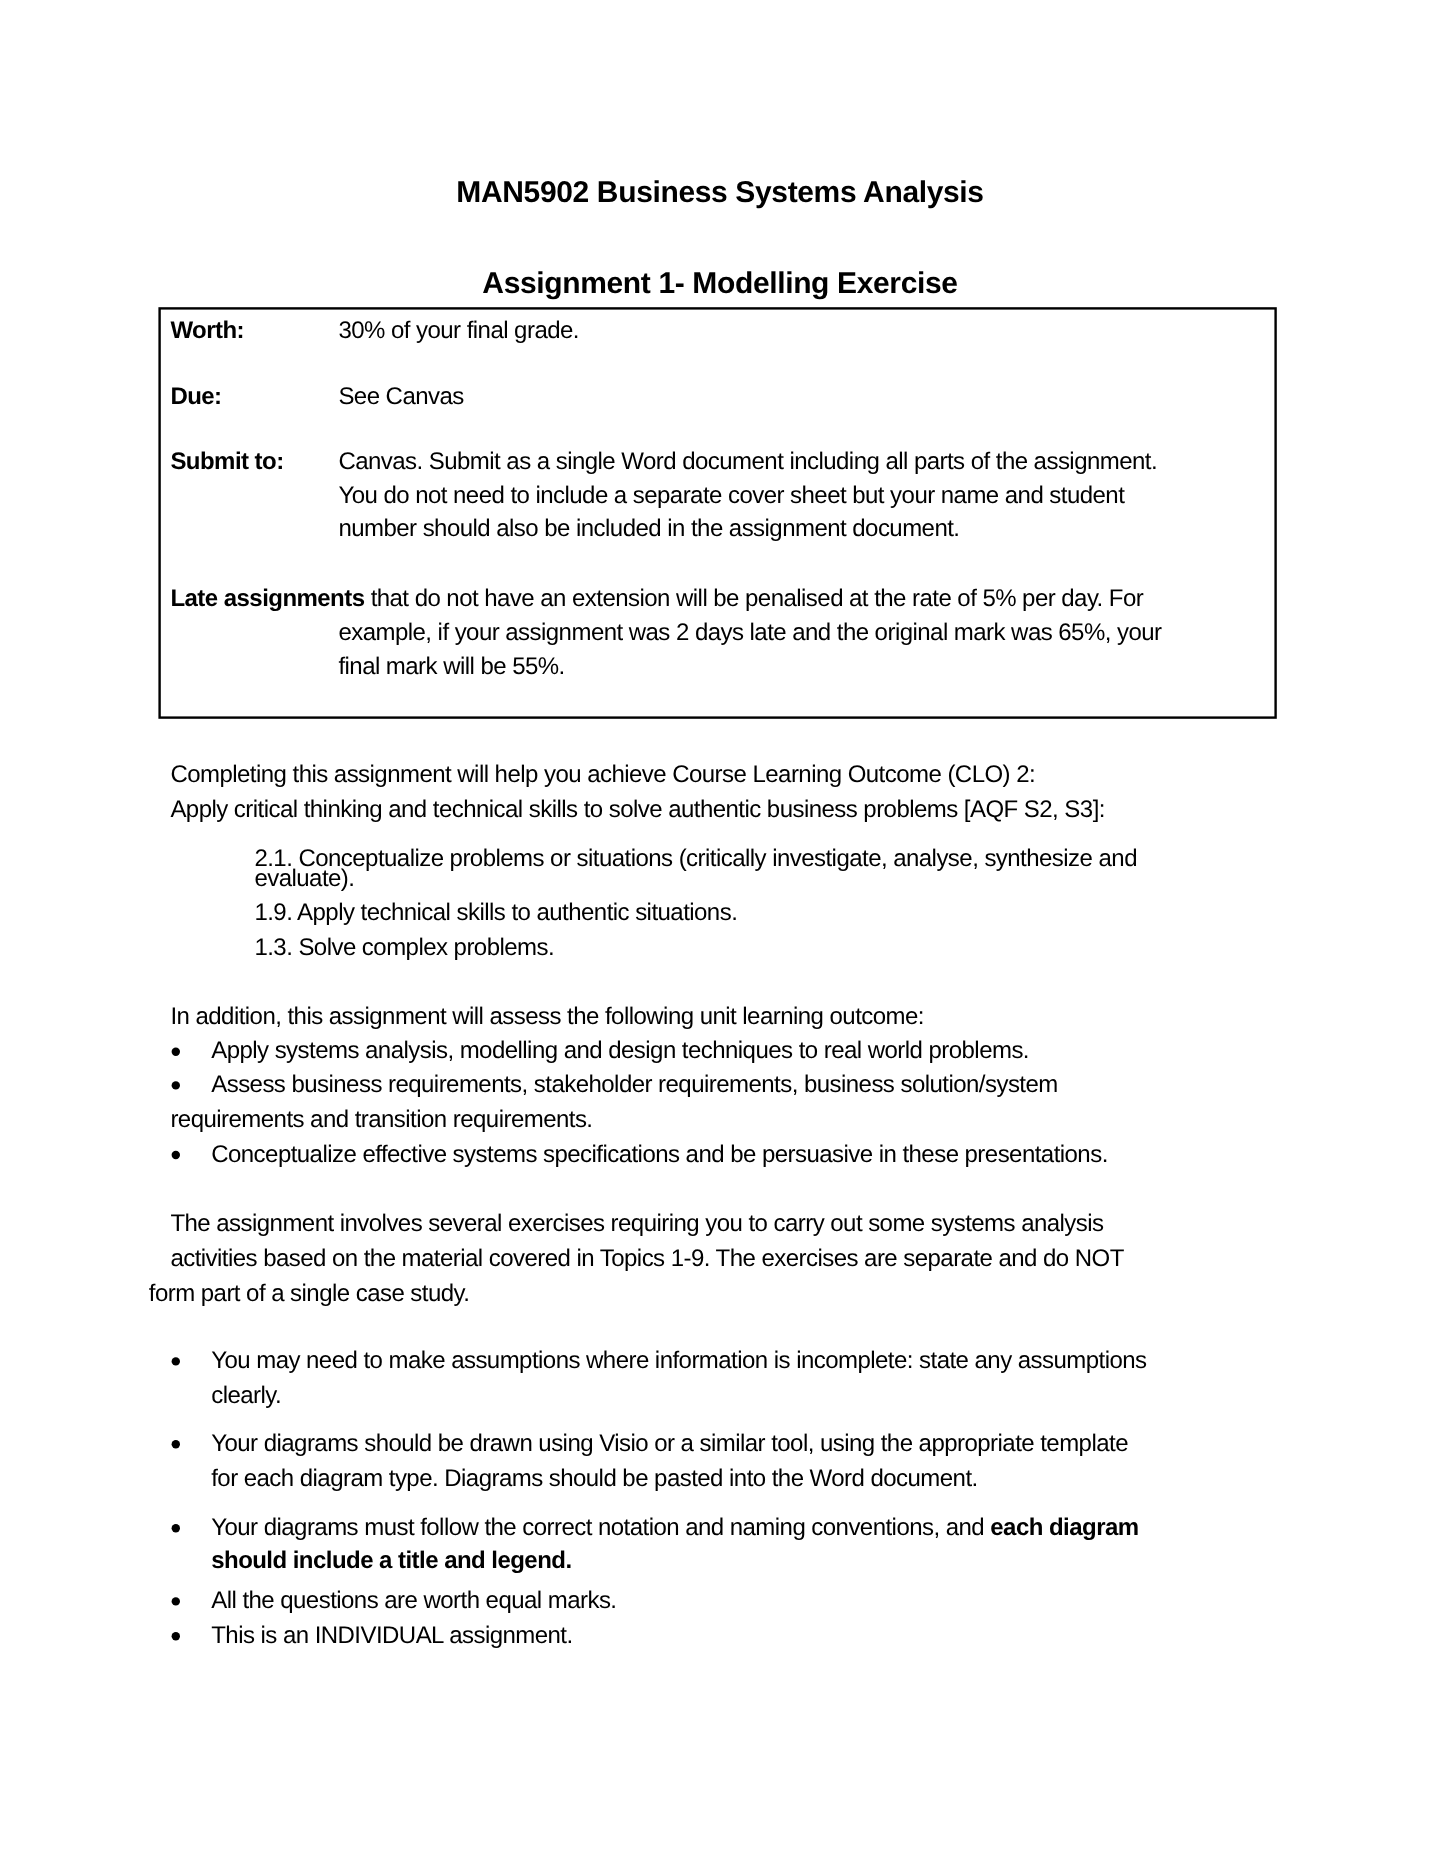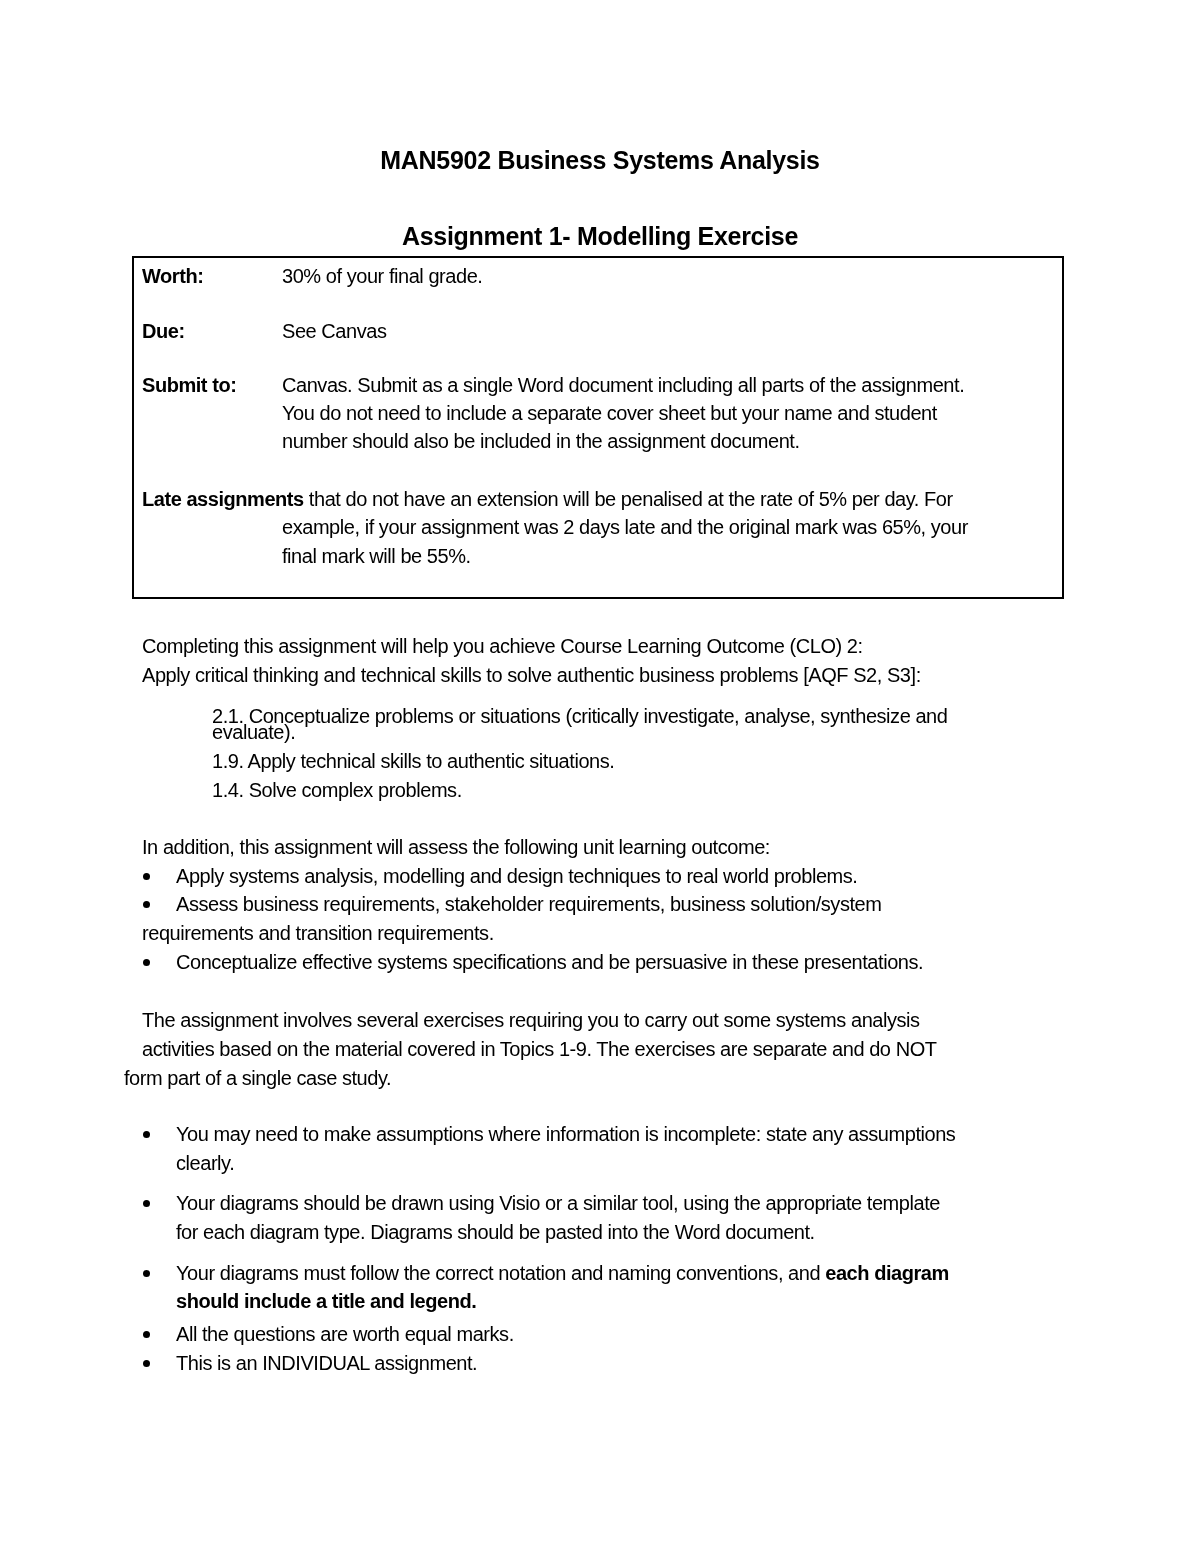--- a/index.html
+++ b/index.html
@@ -43,21 +43,21 @@
 
   <span class="t" style="left:142px; top:485px;"><span class="b">Late assignments</span> <span>that do not have an extension will be penalised at the rate of 5% per day. For</span></span>
   <span class="t" style="left:282px; top:513px;">example, if your assignment was 2 days late and the original mark was 65%, your</span>
   <span class="t" style="left:282px; top:542px;">final mark will be 55%.</span>
 
   <span class="t" style="left:142px; top:632px;">Completing this assignment will help you achieve Course Learning Outcome (CLO) 2:</span>
   <span class="t" style="left:142px; top:661px;">Apply critical thinking and technical skills to solve authentic business problems [AQF S2, S3]:</span>
   <span class="t" style="left:212px; top:690px;margin-top:12px;">2.1. Conceptualize problems or situations (critically investigate, analyse, synthesize and</span>
   <span class="t" style="left:212px; top:718px;">evaluate).</span>
   <span class="t" style="left:212px; top:747px;">1.9. Apply technical skills to authentic situations.</span>
-  <span class="t" style="left:212px; top:776px;">1.4. Solve complex problems.</span>
+  <span class="t" style="left:212px; top:776px;">1.3. Solve complex problems.</span>
 
   <span class="t" style="left:142px; top:833px;">In addition, this assignment will assess the following unit learning outcome:</span>
   <span class="bullet" style="left:143px; top:873px;"></span>
   <span class="t" style="left:176px; top:862px;">Apply systems analysis, modelling and design techniques to real world problems.</span>
   <span class="bullet" style="left:143px; top:901px;"></span>
   <span class="t" style="left:176px; top:890px;">Assess business requirements, stakeholder requirements, business solution/system</span>
   <span class="t" style="left:142px; top:919px;">requirements and transition requirements.</span>
   <span class="bullet" style="left:143px; top:959px;"></span>
   <span class="t" style="left:142px; top:1006px;">The assignment involves several exercises requiring you to carry out some systems analysis</span>
 

